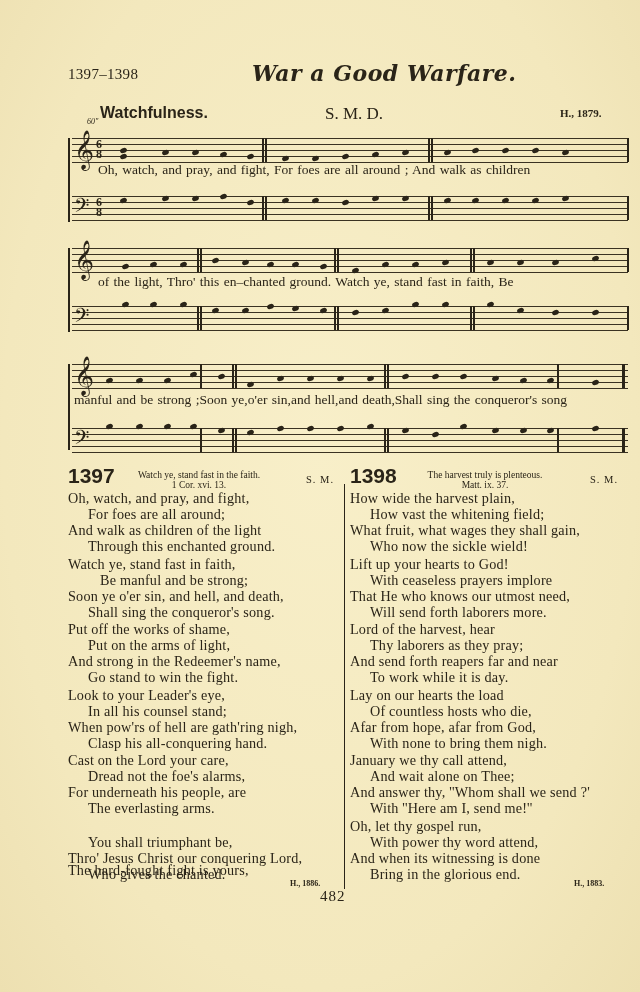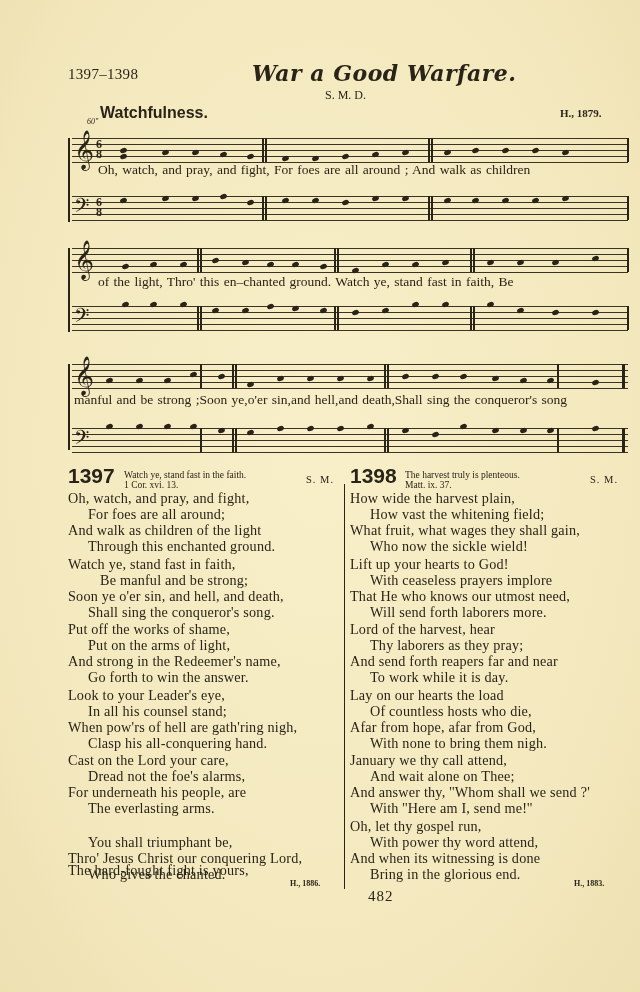--- a/index.html
+++ b/index.html
@@ -18,44 +18,44 @@
     position:absolute; left:68px; top:66px; font-size:15px; letter-spacing:0.3px;
   }
   .runhead-title {
     position:absolute; left:252px; top:60px; font-size:22px;
     font-family:"DejaVu Serif", serif; font-style:italic; font-weight:bold; letter-spacing:0.5px;
   }
   .tune-name {
     position:absolute; left:100px; top:104px; font-family:"Liberation Sans", sans-serif;
     font-weight:bold; font-size:16px;
   }
-  .tune-meter { position:absolute; left:325px; top:88px; font-size:12px; }
+  .tune-meter { position:absolute; left:325px; top:104px; font-size:17px; }
   .tune-credit { position:absolute; left:560px; top:107px; font-size:11px; font-weight:bold; }
   .tempo { position:absolute; left:87px; top:117px; font-size:8px; font-style:italic; }
 
   .system { position:absolute; left:68px; width:560px; }
   .brace { position:absolute; left:0; width:2px; background:#2a2418; }
   .staff { position:absolute; left:4px; width:556px; height:24px; }
   .staff .line { position:absolute; left:0; right:0; height:1px; background:#3a3222; }
   .barline { position:absolute; width:1.5px; background:#2a2418; }
   .clef { position:absolute; font-size:34px; line-height:1; font-family:"DejaVu Serif", serif; }
   .bassclef { position:absolute; font-size:24px; line-height:1; font-family:"DejaVu Serif", serif; }
   .timesig { position:absolute; font-size:12px; line-height:10px; font-weight:bold; text-align:center; }
   .note { position:absolute; width:7px; height:5px; border-radius:50%; background:#2a2418; transform:rotate(-20deg); }
   .lyrics {
     position:absolute; left:30px; right:0; font-size:13.5px; white-space:nowrap; word-spacing:1px;
   }
   .hymn-num { font-family:"Liberation Sans", sans-serif; font-weight:bold; font-size:21px; position:absolute; top:0; }
-  .hymn-text-title { position:absolute; font-size:9.5px; text-align:left; line-height:10px; top:4px; }
+  .hymn-text-title { position:absolute; font-size:9.5px; text-align:center; line-height:10px; top:4px; }
   .hymn-meter { position:absolute; font-size:10.5px; top:8px; letter-spacing:1px; }
   .verse-line { position:absolute; font-size:14.2px; white-space:nowrap; letter-spacing:0.2px; }
   .indent { padding-left:20px; }
   .col-divider { position:absolute; left:344px; top:484px; width:1px; height:405px; background:#2a2418; }
   .credit-small { position:absolute; font-size:8px; font-weight:bold; }
-  .page-num { position:absolute; left:320px; top:888px; font-size:15px; letter-spacing:1px;margin-left:48px; }
+  .page-num { position:absolute; left:320px; top:888px; font-size:15px; letter-spacing:1px; }
 </style>
 </head>
 <body>
 
 <div class="page">
 
   <div class="runhead-num">1397–1398</div>
   <div class="runhead-title">War a Good Warfare.</div>
 
   <div class="tune-name">Watchfulness.</div>
@@ -275,21 +275,21 @@
       <div class="verse-line indent" style="left: 68px; top: 506px;">For foes are all around;</div>
       <div class="verse-line" style="left: 68px; top: 522px;">And walk as children of the light</div>
       <div class="verse-line indent" style="left: 68px; top: 538px;">Through this enchanted ground.</div>
       <div class="verse-line" style="left: 68px; top: 555.5px;">Watch ye, stand fast in faith,</div>
       <div class="verse-line indent" style="left: 80px; top: 571.5px;">Be manful and be strong;</div>
       <div class="verse-line" style="left: 68px; top: 587.5px;">Soon ye o'er sin, and hell, and death,</div>
       <div class="verse-line indent" style="left: 68px; top: 603.5px;">Shall sing the conqueror's song.</div>
       <div class="verse-line" style="left: 68px; top: 621px;">Put off the works of shame,</div>
       <div class="verse-line indent" style="left: 68px; top: 637px;">Put on the arms of light,</div>
       <div class="verse-line" style="left: 68px; top: 653px;">And strong in the Redeemer's name,</div>
-      <div class="verse-line indent" style="left: 68px; top: 669px;">Go forth to win the answer.</div>
+      <div class="verse-line indent" style="left: 68px; top: 669px;">Go stand to win the fight.</div>
       <div class="verse-line" style="left: 68px; top: 686.5px;">Look to your Leader's eye,</div>
       <div class="verse-line indent" style="left: 68px; top: 702.5px;">In all his counsel stand;</div>
       <div class="verse-line" style="left: 68px; top: 718.5px;">When pow'rs of hell are gath'ring nigh,</div>
       <div class="verse-line indent" style="left: 68px; top: 734.5px;">Clasp his all-conquering hand.</div>
       <div class="verse-line" style="left: 68px; top: 752px;">Cast on the Lord your care,</div>
       <div class="verse-line indent" style="left: 68px; top: 768px;">Dread not the foe's alarms,</div>
       <div class="verse-line" style="left: 68px; top: 784px;">For underneath his people, are</div>
       <div class="verse-line indent" style="left: 68px; top: 800px;">The everlasting arms.</div>
       <div class="verse-line" style="left: 68px; top: 817.5px; margin-top: 44px;">The hard-fought fight is yours,</div>
       <div class="verse-line indent" style="left: 68px; top: 833.5px;">You shall triumphant be,</div>

